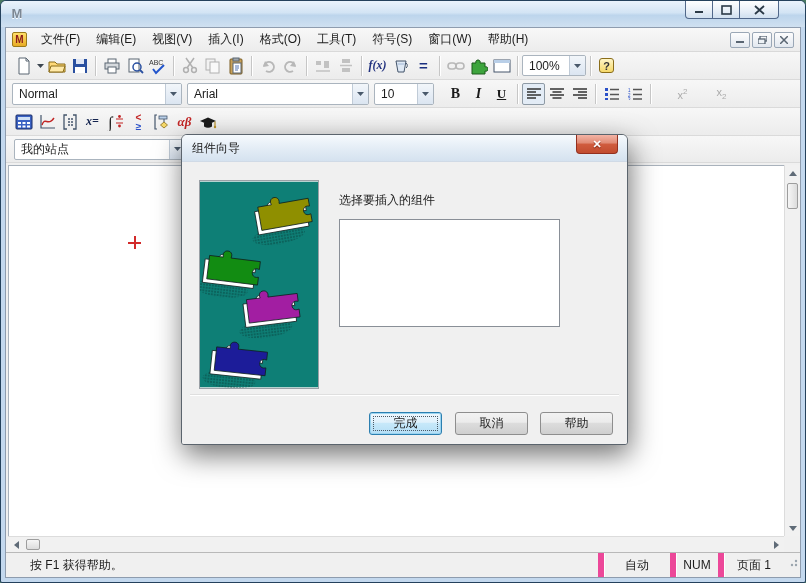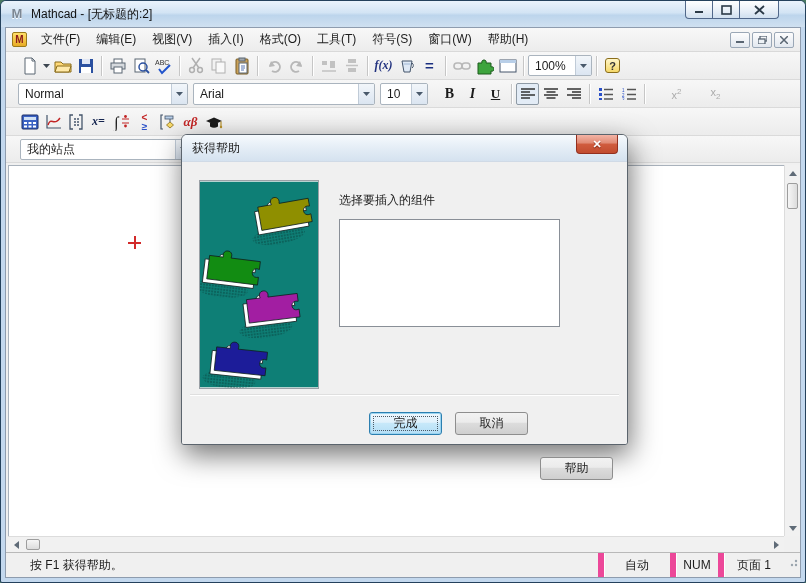--- a/index.html
+++ b/index.html
@@ -27,21 +27,21 @@
   .menubar{height:24px;display:flex;align-items:center;padding:0 4px;
        background:linear-gradient(#f8f8f8,#ececec);border-bottom:1px solid #d9d9d9;}
   .mdoc{width:15px;height:15px;margin:0 6px 0 2px;background:linear-gradient(#ffdf6b,#e8ab24);
        border:1px solid #9a7a18;border-radius:2px;color:#8b1a1a;font-weight:bold;font-size:10px;
        line-height:13px;text-align:center;}
   .mitem{padding:3px 8px;}
   .mdi{margin-left:auto;display:flex;gap:2px;padding-right:2px;}
   .mdibtn{width:20px;height:16px;border:1px solid #9aa7b6;border-radius:2px;
        background:linear-gradient(#fdfdfd,#e2e8ef);display:flex;align-items:center;justify-content:center;}
   
-  .toolbar{display:flex;align-items:center;padding:0 12px;background:linear-gradient(#f7f7f7,#ececec);
+  .toolbar{display:flex;align-items:center;padding:0 6px;background:linear-gradient(#f7f7f7,#ececec);
        border-bottom:1px solid #dadada;}
   .tb1{height:28px;}.tb2{height:28px;}.tb3{height:28px;}.tb4{height:27px;}
   .tbtn{width:23px;height:22px;display:flex;align-items:center;justify-content:center;border-radius:2px;}
   .tbtn svg{display:block;}
   .tbtn.txt{font-weight:bold;}
   .sep{width:1px;height:20px;background:#c6c6c6;margin:0 4px;box-shadow:1px 0 0 #fff;}
   .caret{width:10px;height:22px;display:flex;align-items:center;justify-content:center;}
   .combo{display:flex;align-items:center;height:22px;background:#fff;
        border:1px solid #aab4be;border-radius:2px;overflow:hidden;}
   .combo .val{flex:1;padding:0 6px;white-space:nowrap;overflow:hidden;}
@@ -84,30 +84,29 @@
   .dlg-prompt{position:absolute;left:157px;top:30px;font-size:12px;}
   .dlg-list{position:absolute;left:157px;top:57px;width:221px;height:108px;background:#fff;border:1px solid #898f97;}
   .dlg-sepline{position:absolute;left:8px;right:8px;top:232px;height:2px;
        border-top:1px solid #dfdfdf;border-bottom:1px solid #ffffff;}
   .btn{position:absolute;top:250px;width:73px;height:23px;display:flex;align-items:center;justify-content:center;
        border:1px solid #8e8e8e;border-radius:3px;font-size:12px;color:#222;
        background:linear-gradient(#f2f2f2,#ebebeb 45%,#dddddd 46%,#cfcfcf);}
   .btn.default{border-color:#2c7fb0;box-shadow:0 0 0 1px #9bd4f0 inset;
        background:linear-gradient(#eef7fd,#e0f1fc 45%,#c8e9fa 46%,#b4def6);position:absolute;}
   .btn.default:after{content:"";position:absolute;inset:3px;border:1px dotted #4c5a66;}
-  .b-finish{left:187px;}.b-cancel{left:273px;text-align:right;}.b-help{left:358px;margin-top:45px;}
+  .b-finish{left:187px;}.b-cancel{left:273px;text-align:right;}.b-help{left:358px;}
 </style>
 </head>
 <body>
 
 <div class="win">
 
   <div class="titlebar">
     <span class="titleicon">M</span>
-    <span class="titletext">Mathcad - [无标题的:2]</span>
   </div>
   <div class="wbtns">
     <div class="wbtn min">
       <svg width="10" height="9">
           <rect x="1" y="6" width="8" height="2" fill="#2b3a47"></rect>
         </svg>
     </div>
     <div class="wbtn max">
       <svg width="11" height="10">
           <rect x="1" y="1" width="9" height="8" fill="none" stroke="#2b3a47" stroke-width="1.6"></rect>
@@ -308,21 +307,21 @@
       <div style="width:5px;"></div>
       <div class="combo" style="width:182px;gap:8px;">
         <span class="val">Arial</span>
         <span class="arr">
             <svg width="7" height="4">
               <path d="M0 0 h7 l-3.5 4 z" fill="#49596b"></path>
             </svg>
           </span>
       </div>
       <div style="width:5px;"></div>
-      <div class="combo" style="width:48px;">
+      <div class="combo" style="width:60px;">
         <span class="val">10</span>
         <span class="arr">
             <svg width="7" height="4">
               <path d="M0 0 h7 l-3.5 4 z" fill="#49596b"></path>
             </svg>
           </span>
       </div>
       <div style="width:10px;"></div>
       <div class="tbtn">
         <span style="font-family:'Liberation Serif',serif;font-weight:bold;font-size:14px;">B</span>
@@ -499,21 +498,21 @@
               <circle cx="8" cy="12" r="1.2"></circle>
               <circle cx="12" cy="8" r="1.2"></circle>
             </g>
           </svg>
       </span>
     </div>
   </div>
 
   <div class="dialog">
     <div class="dlg-title">
-      <span>获得帮助</span>
+      <span>组件向导</span>
     </div>
     <div class="dlg-close">
       <span>✕</span>
     </div>
     <div class="dlg-body">
       <svg class="dlg-img" viewBox="0 0 120 209">
         <defs>
           <pattern id="dots" width="3" height="3" patternUnits="userSpaceOnUse">
             <circle cx="1" cy="1" r="0.7" fill="#06322f"></circle>
           </pattern>

